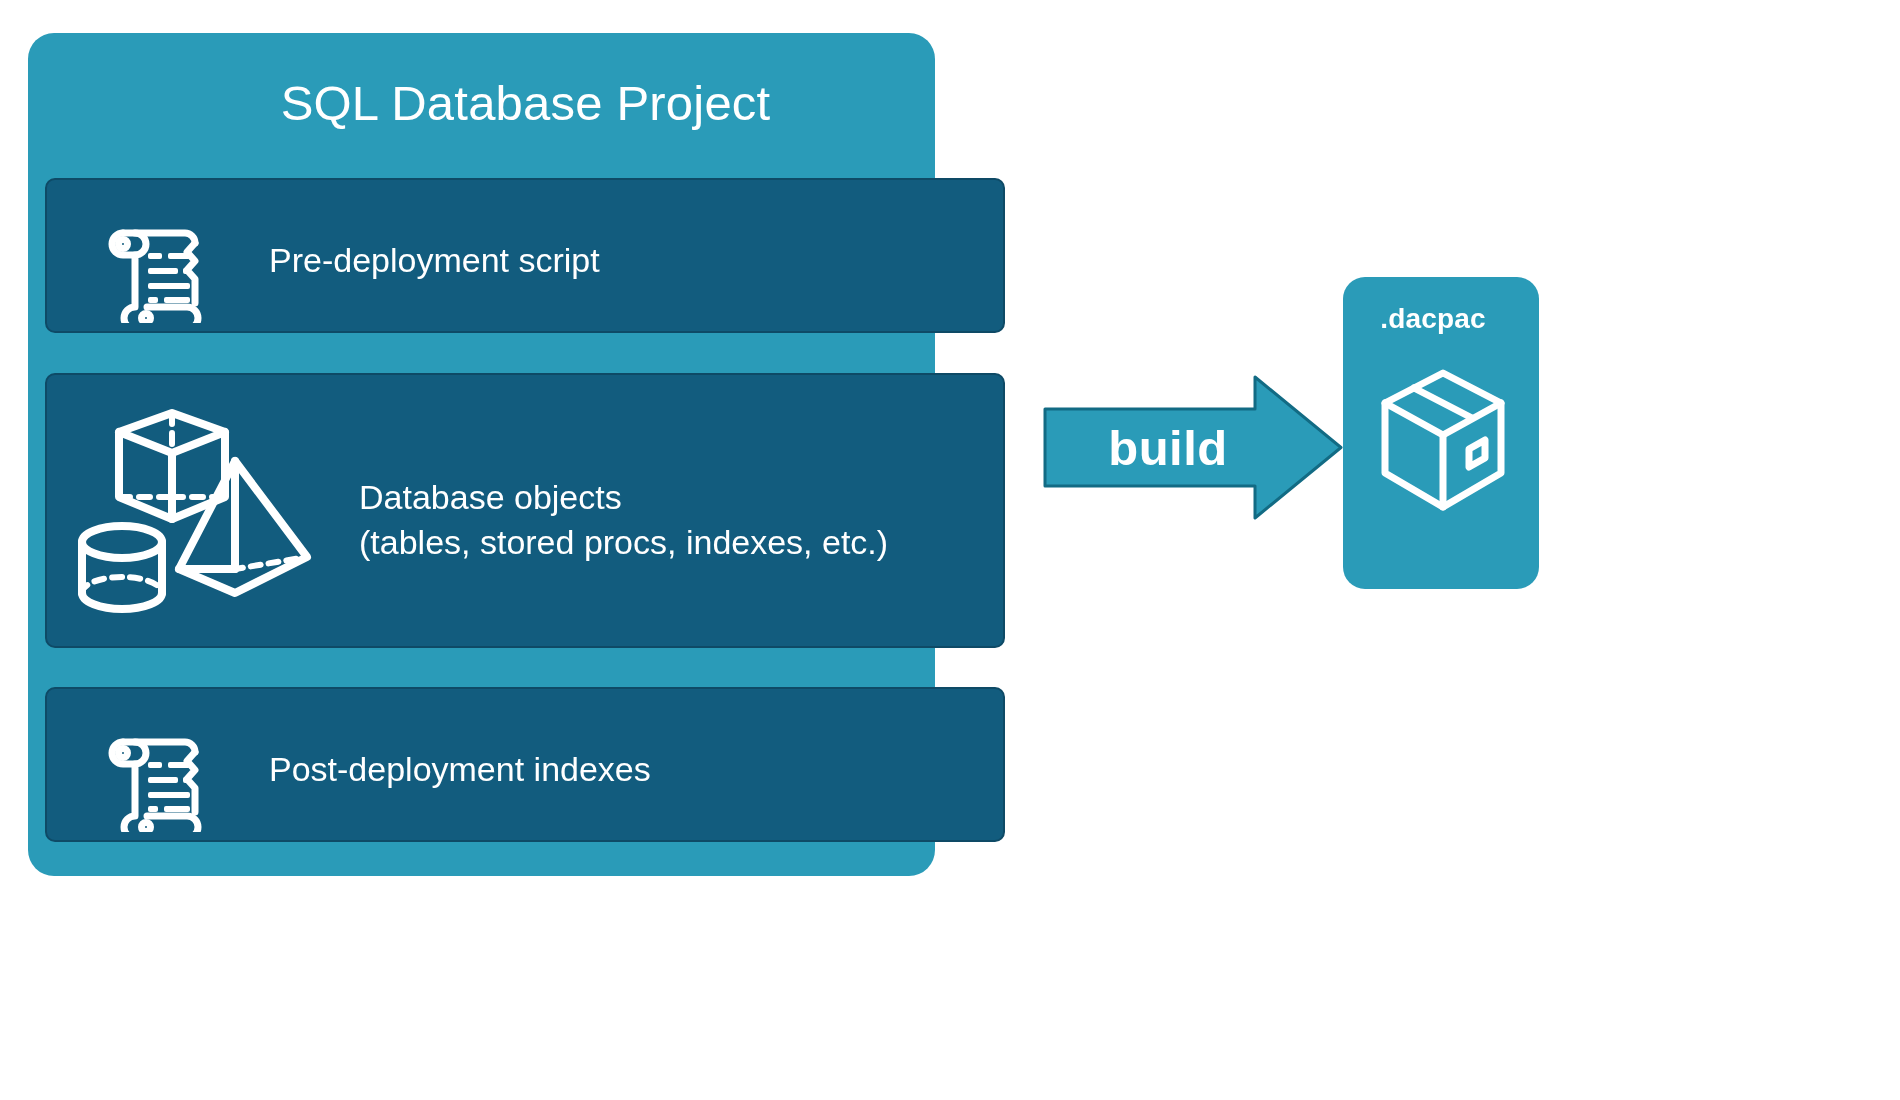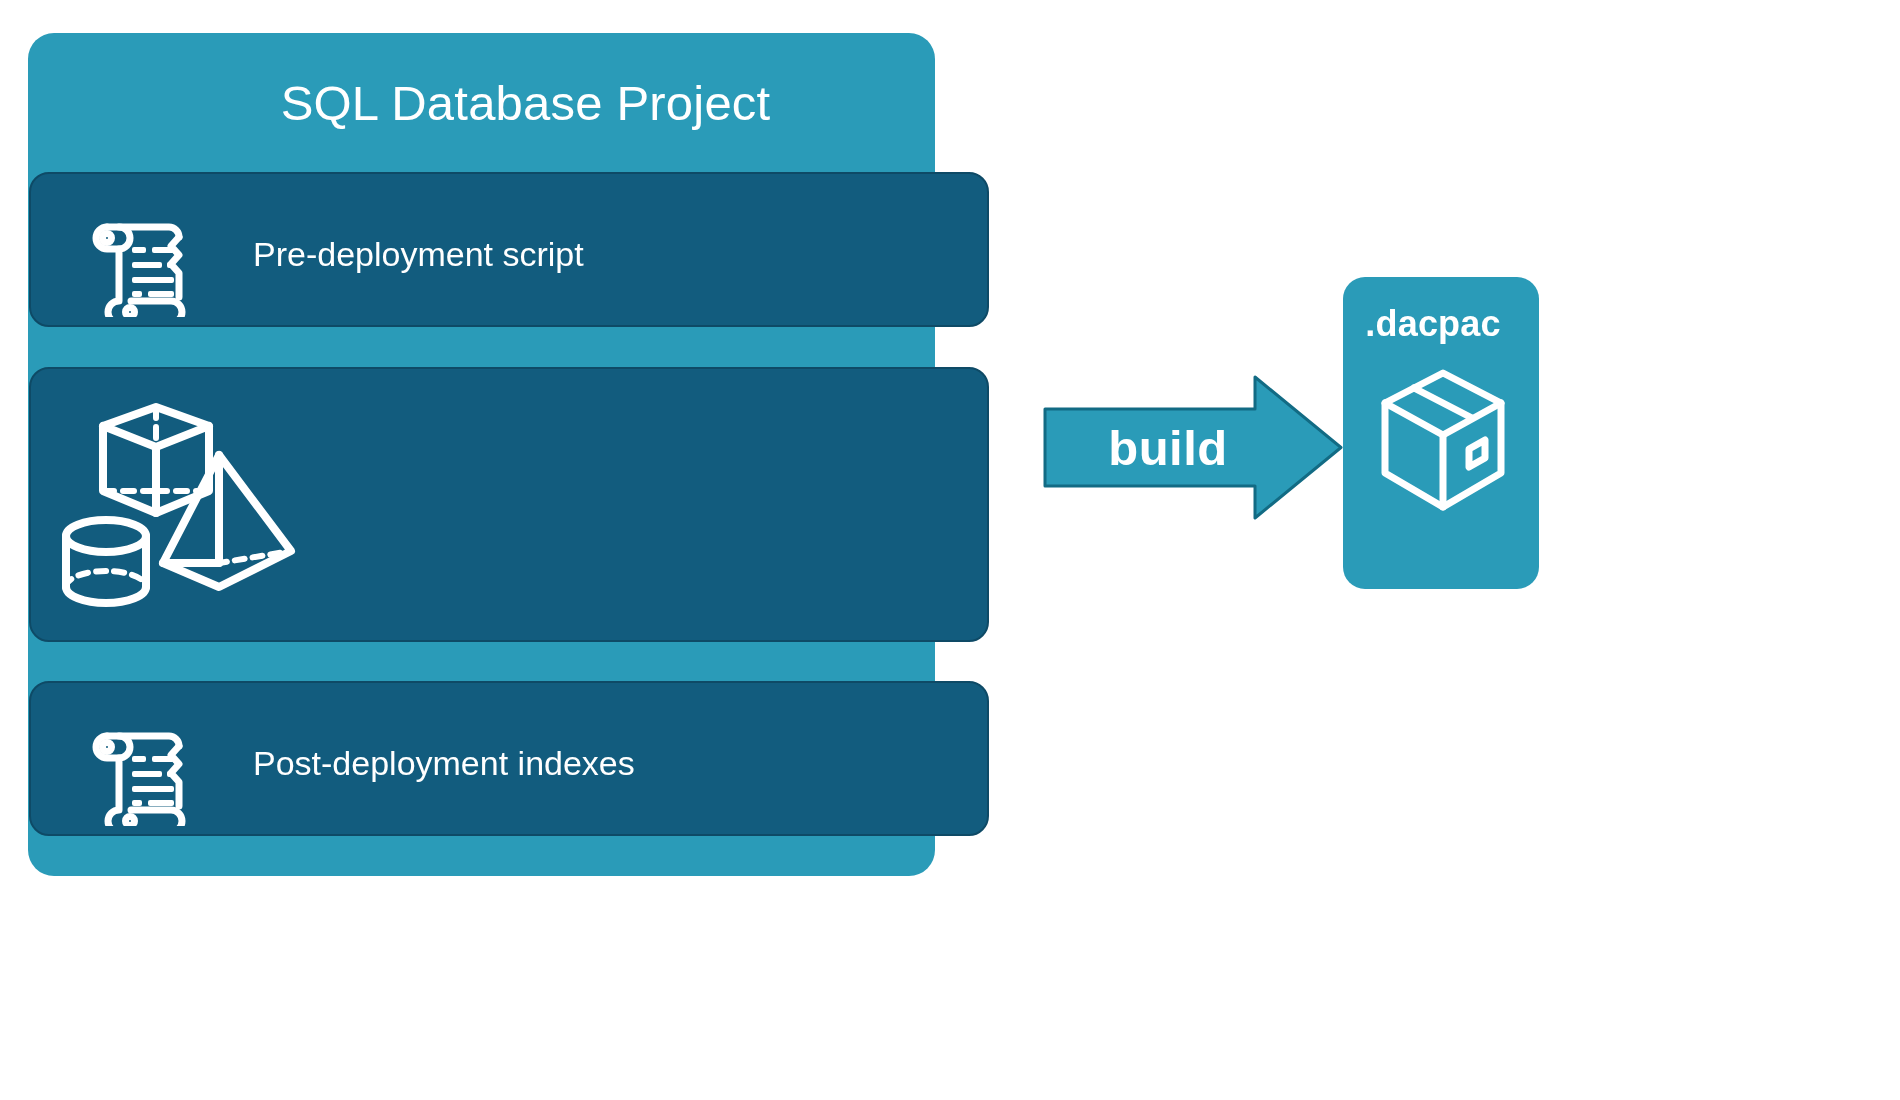--- a/index.html
+++ b/index.html
@@ -42,26 +42,27 @@
     color: #ffffff;
     font-size: 49px;
     font-weight: 400;
     letter-spacing: 0.2px;
     line-height: 1.1;
   }
 
   
   .inner-card {
     position: absolute;
-    left: 1px;
+    left: 17px;
     width: 960px;
     background: #125C7E;
     border: 2px solid #0E4A66;
-    border-radius: 20px;
+    border-radius: 10px;
     box-sizing: border-box;
+    margin-top: 6px;
   }
   .inner-card.c1 { top: 139px; height: 155px; }
   .inner-card.c2 { top: 334px; height: 275px; }
   .inner-card.c3 { top: 648px; height: 155px; }
 
   .card-label {
     position: absolute;
     color: #ffffff;
     font-size: 34px;
     font-weight: 400;
@@ -115,21 +116,21 @@
     border-radius: 22px;
     box-sizing: border-box;
   }
   .dacpac-title {
     position: absolute;
     left: 0;
     top: 26px;
     width: 180px;
     text-align: center;
     color: #ffffff;
-    font-size: 36px;
+    font-size: 28px;
     font-weight: bold;
     letter-spacing: 0.2px;
   }
   .dacpac-icon {
     position: absolute;
     left: 30px;
     top: 88px;
     width: 140px;
     height: 150px;
   }
@@ -202,20 +203,22 @@
             <ellipse cx="55" cy="145" rx="40" ry="16"></ellipse>
             <path d="M15 145 L15 196"></path>
             <path d="M95 145 L95 196"></path>
             <path d="M15 196 a40 16 0 0 0 80 0"></path>
           </g>
           <g fill="none" stroke="#ffffff" stroke-width="6" stroke-dasharray="10 8" stroke-linecap="round">
             <path d="M15 196 a40 16 0 0 1 80 0"></path>
           </g>
         </svg>
       </span>
+      <div class="card-label">Database objects
+(tables, stored procs, indexes, etc.)</div>
     </div>
 
     <div class="inner-card c3">
       <span class="icon-slot icon-scroll-3">
         <svg viewBox="0 0 120 100" width="120" height="100">
           <g fill="none" stroke="#ffffff" stroke-width="7" stroke-linecap="round" stroke-linejoin="round">
             <path d="M30 10 h62 a10 10 0 0 1 10 10"></path>
             <path d="M30 10 a11 11 0 0 0 0 22 h12"></path>
             <circle cx="30" cy="21" r="4.5"></circle>
             <path d="M42 10 a11 11 0 0 1 0 22 v52 a11 11 0 0 0 0 22"></path>

